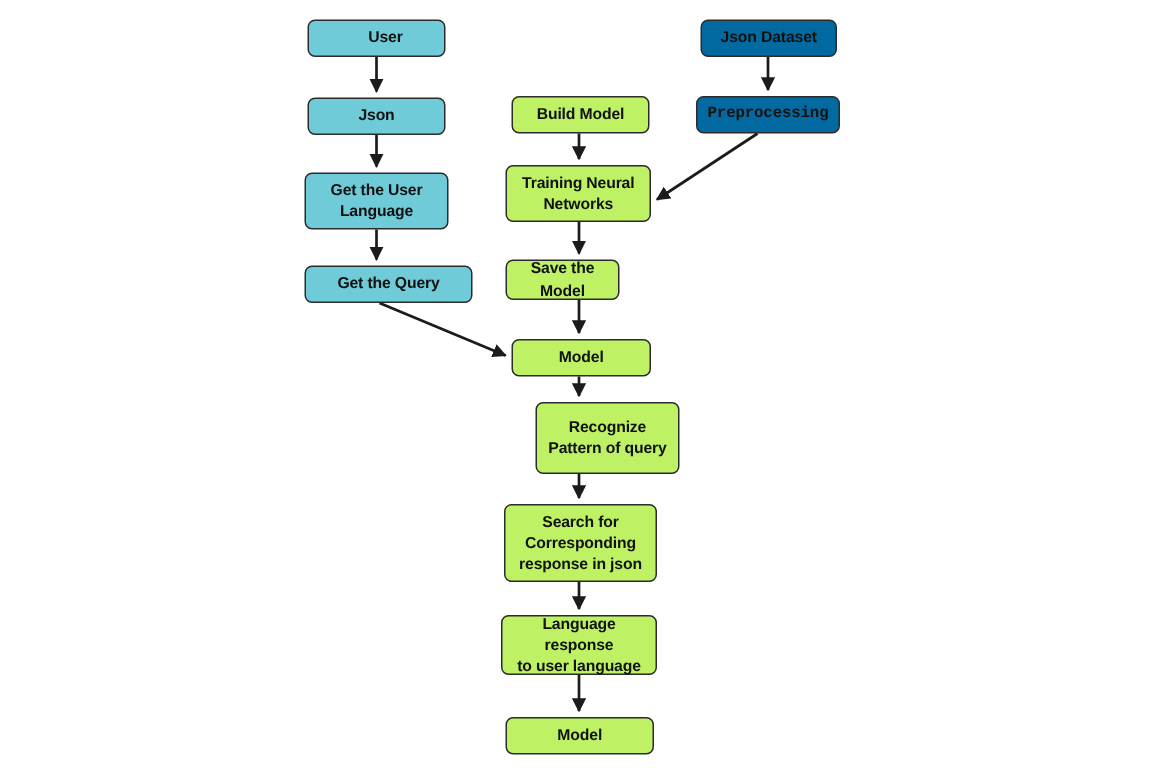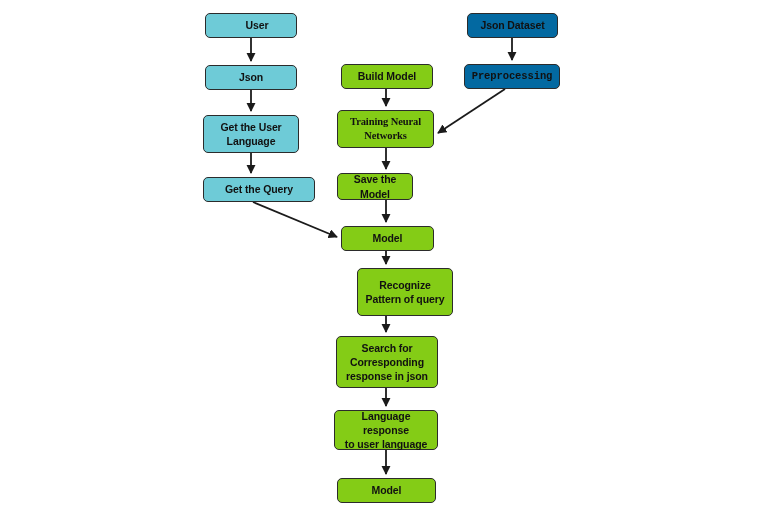--- a/index.html
+++ b/index.html
@@ -26,21 +26,21 @@
     border-radius: 5px;
     font-weight: bold;
     font-size: 10.5px;
     line-height: 1.35;
     color: #111111;
     letter-spacing: -0.1px;
     padding: 2px 4px;
   }
   .node span { display: block; width: 100%; white-space: pre-line; }
   .node.cyan   { background: #6ECBD7; }
-  .node.pink   { background: #84cc16; }
+  .node.pink   { background: #bef264; }
   .node.orange { background: #0369a1; }
   svg.edges {
     position: absolute;
     left: 0; top: 0;
     width: 768px; height: 520px;
     pointer-events: none;
   }
 </style>
 </head>
 <body>
@@ -80,21 +80,21 @@
       <div class="node cyan" style="left: 203px; top: 115px; width: 96px; height: 38px;">
         <span>Get the User
 Language</span>
       </div>
       <div class="node cyan" style="left: 203px; top: 177px; width: 112px; height: 25px;">
         <span>Get the Query</span>
       </div>
       <div class="node pink" style="left: 341px; top: 64px; width: 92px; height: 25px;">
         <span>Build Model</span>
       </div>
-      <div class="node pink" style="left: 337px; top: 110px; width: 97px; height: 38px; font-family: Liberation Serif, serif;">
+      <div class="node pink" style="left: 337px; top: 110px; width: 97px; height: 38px;">
         <span>Training Neural
 Networks</span>
       </div>
       <div class="node pink" style="left: 337px; top: 173px; width: 76px; height: 27px;">
         <span>Save the Model</span>
       </div>
       <div class="node pink" style="left: 341px; top: 226px; width: 93px; height: 25px;">
         <span>Model</span>
       </div>
       <div class="node pink" style="left: 339px; top: 268px; width: 96px; height: 48px; margin-left: 18px;">

